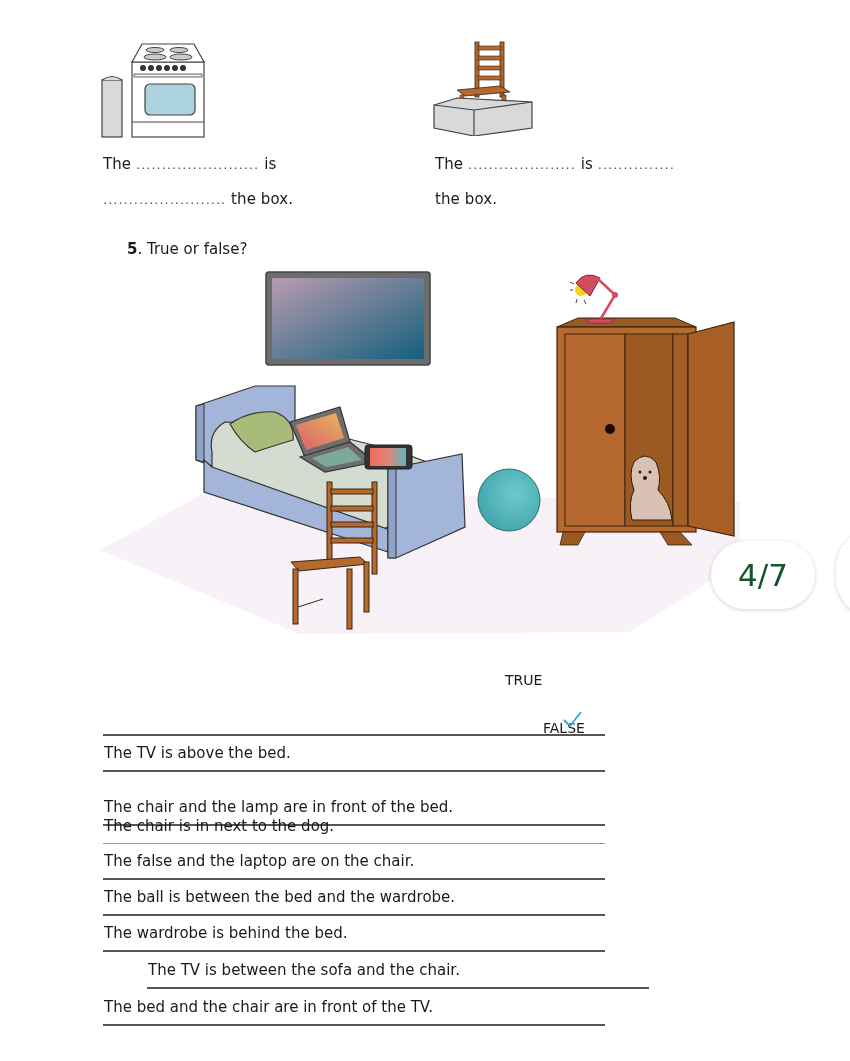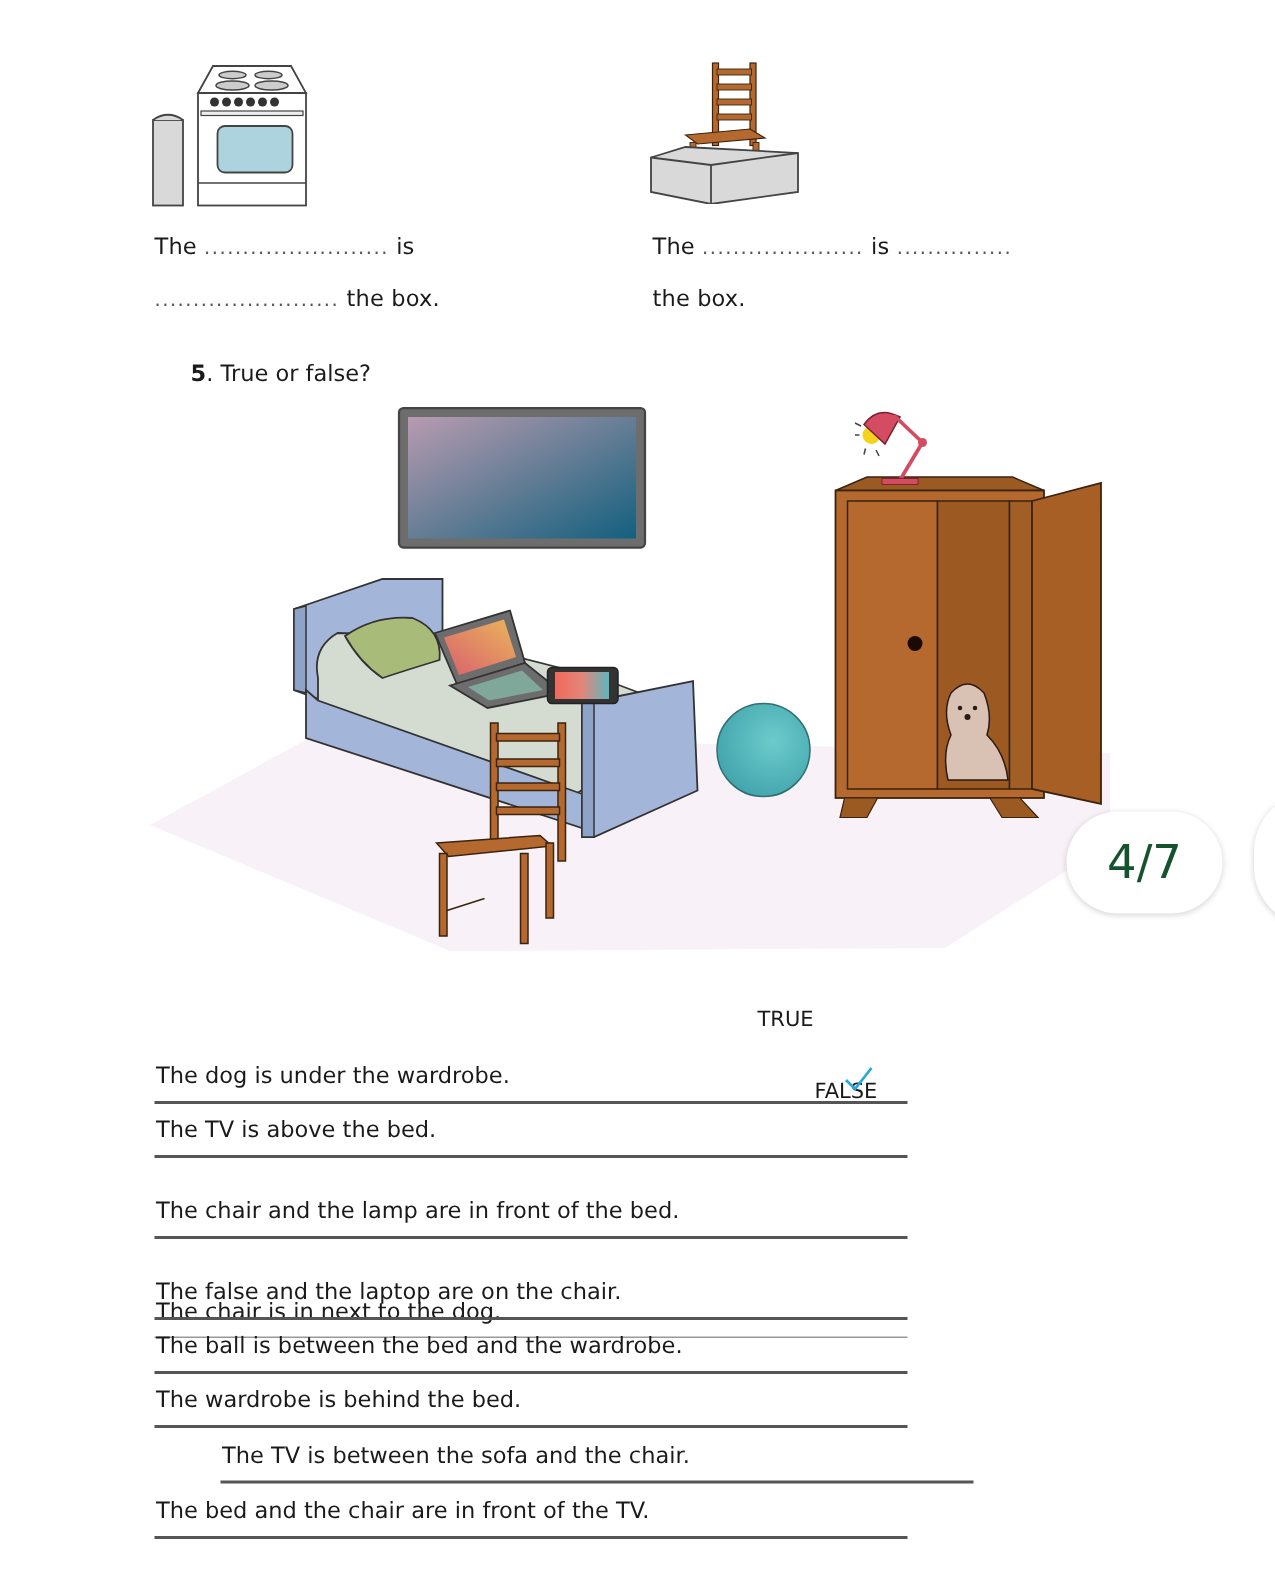--- a/index.html
+++ b/index.html
@@ -188,32 +188,31 @@
   </g>
 </svg>
 
 <div class="page-pill">4/7</div>
 <div class="next-pill"></div>
 
 <div class="abs hdr" style="left:487px;top:672px;margin-left:18px;">TRUE</div>
 <div class="abs hdr" style="left:543px;top:672px;margin-top:48px;">FALSE</div>
 
 <div class="row" style="top:700px;">
-  <span class="stmt">The dog is under the wardrobe.</span>
   <svg class="check" viewBox="0 0 22 22">
       <polyline points="3,12 9,18 20,4" fill="none" stroke="#2aa7d8" stroke-width="1.8"></polyline>
     </svg>
 </div>
 <div class="row" style="top:736px;">
   <span class="stmt">The TV is above the bed.</span>
 </div>
 <div class="row" style="top:772px;margin-top:18px;">
   <span class="stmt">The chair and the lamp are in front of the bed.</span>
 </div>
-<div class="row thin" style="top:856px;text-decoration:underline;">
+<div class="row thin" style="top:808px;text-decoration:underline;">
   <span class="stmt">The chair is in next to the dog.</span>
 </div>
 <div class="row" style="top:844px;">
   <span class="stmt">The false and the laptop are on the chair.</span>
 </div>
 <div class="row" style="top:880px;text-decoration:underline;">
   <span class="stmt">The ball is between the bed and the wardrobe.</span>
 </div>
 <div class="row" style="top:916px;">
   <span class="stmt">The wardrobe is behind the bed.</span>

